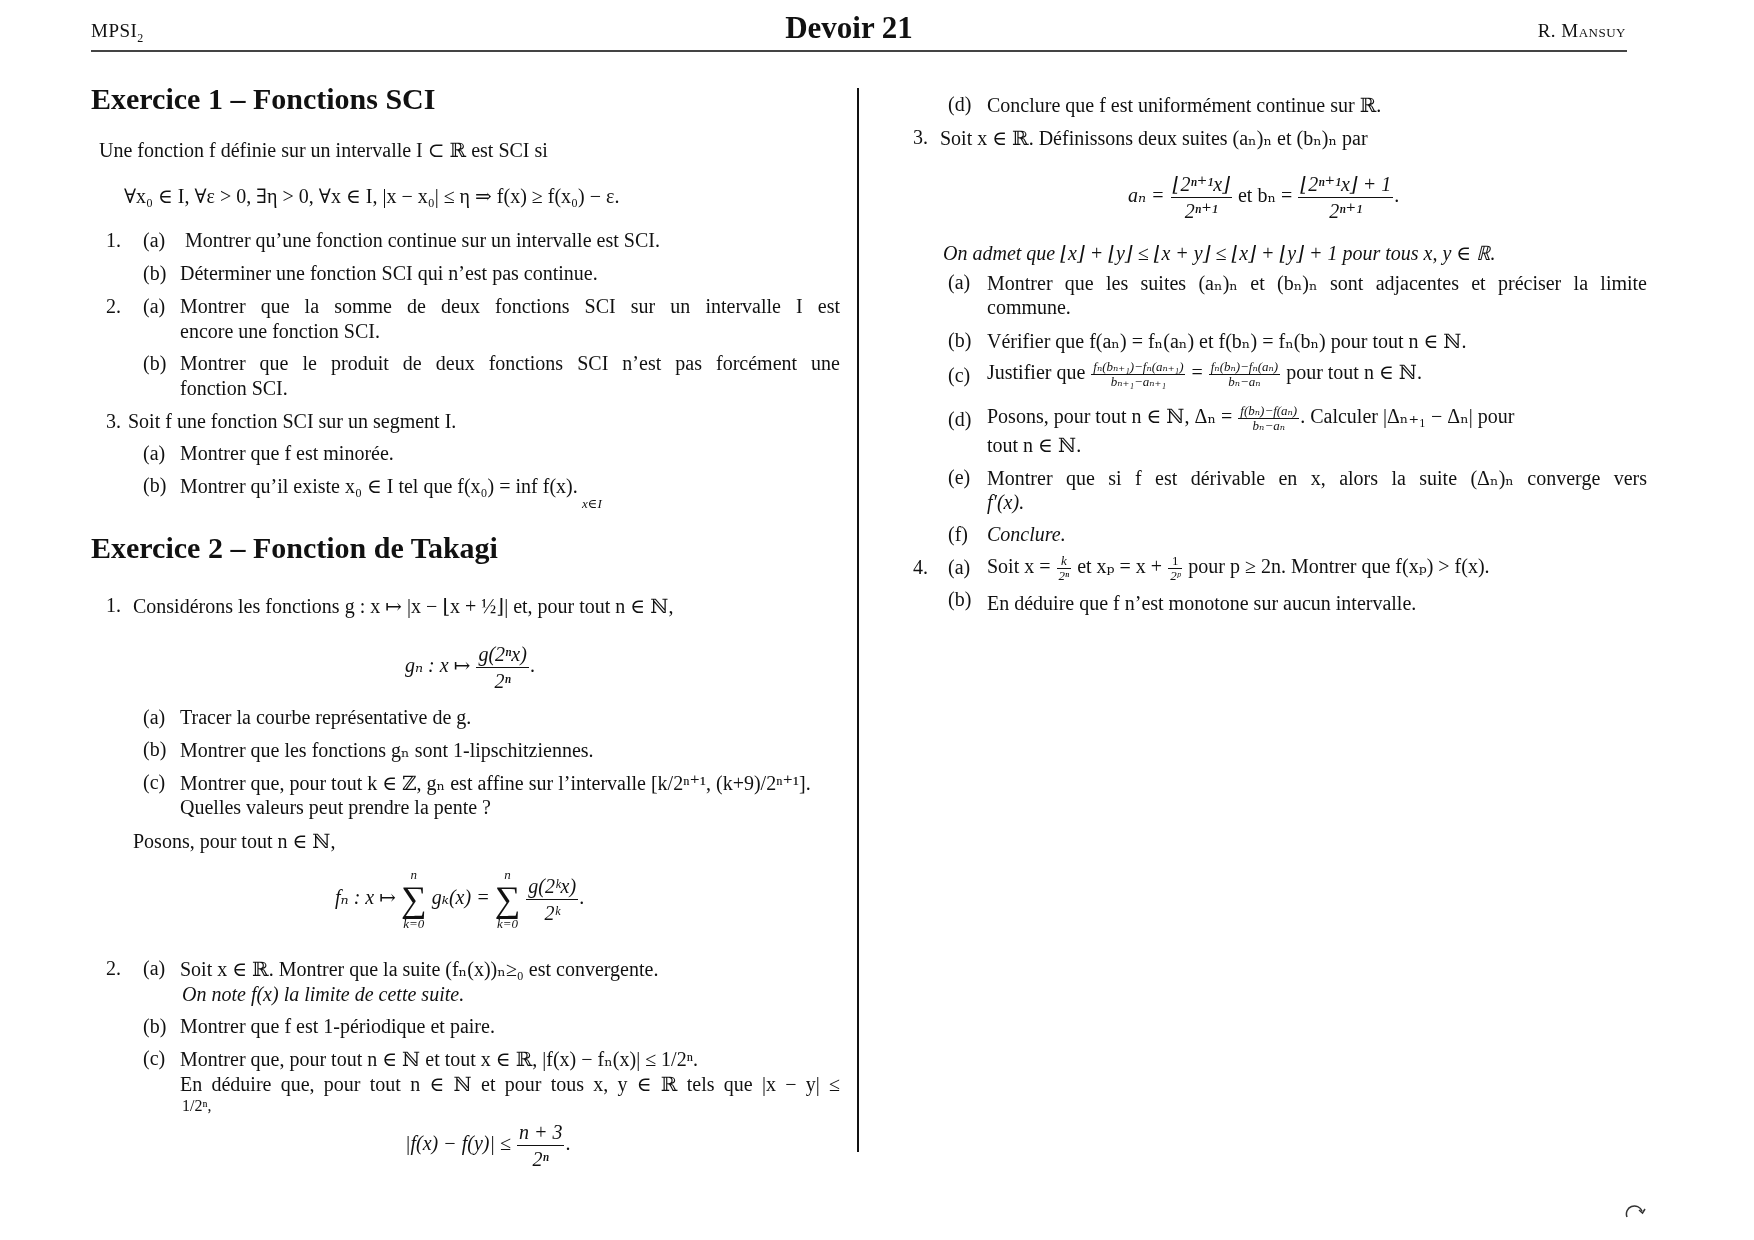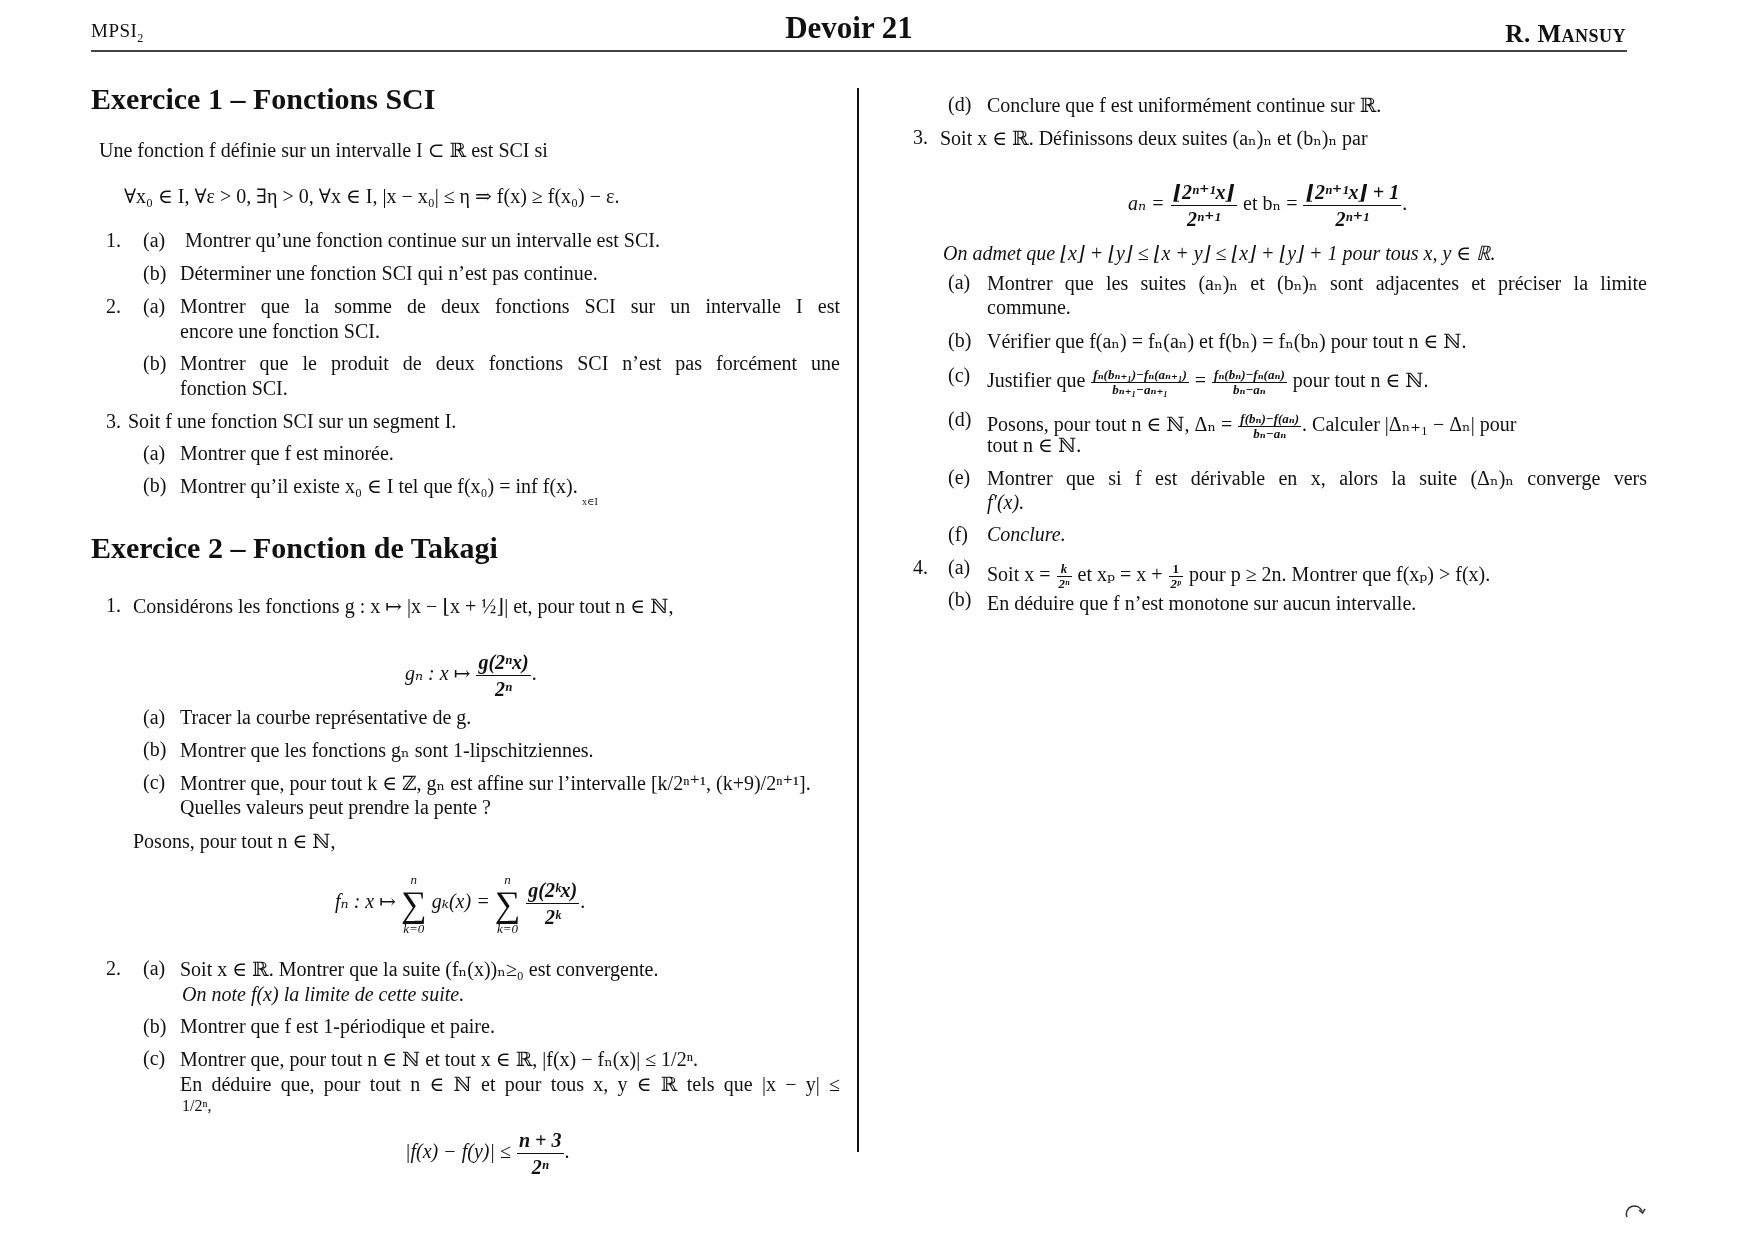--- a/index.html
+++ b/index.html
@@ -2,25 +2,25 @@
 <html><head>
 <meta charset="utf-8">
 <style>
   html, body { margin:0; padding:0; background:#ffffff; }
   body { width:1754px; height:1240px; position:relative; overflow:hidden;
          font-family:"Liberation Serif","DejaVu Serif",serif; color:#111; font-size:20px; }
   .abs { position:absolute; white-space:nowrap; }
   .hdr-left { left:91px; top:20px; font-size:19px; letter-spacing:0.5px; }
   .hdr-left sub { font-size:12px; }
   .hdr-title { left:0; width:1754px; text-align:center; top:10px; font-size:31px; font-weight:bold; margin-left:-28px; }
-  .hdr-right { right:128px; top:20px; font-size:25px; font-variant:small-caps; letter-spacing:0.5px;font-weight:bold; }
+  .hdr-right { right:128px; top:20px; font-size:19px; font-variant:small-caps; letter-spacing:0.5px; }
   .hdr-rule { position:absolute; left:91px; top:50px; width:1536px; height:2px; background:#444; }
   .divider { position:absolute; left:857px; top:88px; width:2px; height:1064px; background:#111; }
   .h2 { font-size:30px; font-weight:bold; }
-  .frac { display:inline-block; vertical-align:middle; text-align:center; font-size:13px; line-height:1; margin:12px 1px;font-weight:bold; }
+  .frac { display:inline-block; vertical-align:middle; text-align:center; font-size:13px; line-height:1; margin:4px 1px; }
   .frac > span { display:block; padding:0 2px; }
   .frac > span.n { border-bottom:1px solid #111; padding-bottom:1px; }
   .frac.big { font-size:20px; }
   .frac.big > span.n { padding-bottom:3px; }
   .frac.big > span.d { padding-top:3px; }
   .sum { display:inline-block; vertical-align:middle; text-align:center; line-height:1; }
   .sum .sym { font-size:36px; display:block; }
   .sum .lim { font-size:13px; display:block; font-style:italic; }
   sub, sup { font-size:13px; }
   .it { font-style:italic; }
@@ -52,21 +52,21 @@
 <div class="abs" style="left:143px;top:352px;">(b)</div>
 <div class="abs" style="left:180px;top:352px;width:660px;white-space:normal;text-align:justify;text-align-last:justify;">Montrer que le produit de deux fonctions SCI n’est pas forcément une</div>
 <div class="abs" style="left:180px;top:377px;">fonction SCI.</div>
 
 <div class="abs" style="left:106px;top:410px;">3.</div>
 <div class="abs" style="left:128px;top:410px;">Soit f une fonction SCI sur un segment I.</div>
 <div class="abs" style="left:143px;top:442px;">(a)</div>
 <div class="abs" style="left:180px;top:442px;">Montrer que f est minorée.</div>
 <div class="abs" style="left:143px;top:474px;">(b)</div>
 <div class="abs" style="left:180px;top:474px;">Montrer qu’il existe x₀ ∈ I tel que f(x₀) = inf f(x).</div>
-<div class="abs" style="left:582px;top:496px;font-size:10px;">x∈I</div>
+<div class="abs" style="left:582px;top:496px;font-size:13px;font-style:italic;">x∈I</div>
 
 <div class="abs h2" style="left:91px;top:531px;">Exercice 2 – Fonction de Takagi</div>
 <div class="abs" style="left:106px;top:594px;">1.</div>
 <div class="abs" style="left:133px;top:594px;">Considérons les fonctions g : x ↦ |x − ⌊x + ½⌋| et, pour tout n ∈ ℕ,</div>
 
 <div class="abs" style="left:405px;top:640px;">
   <span class="it">gₙ : x ↦</span>
   <span class="frac big"><span class="n it">g(2ⁿx)</span><span class="d it">2ⁿ</span></span>.
 </div>
 

